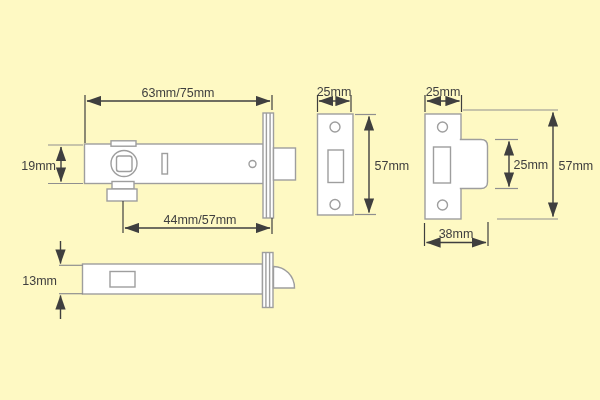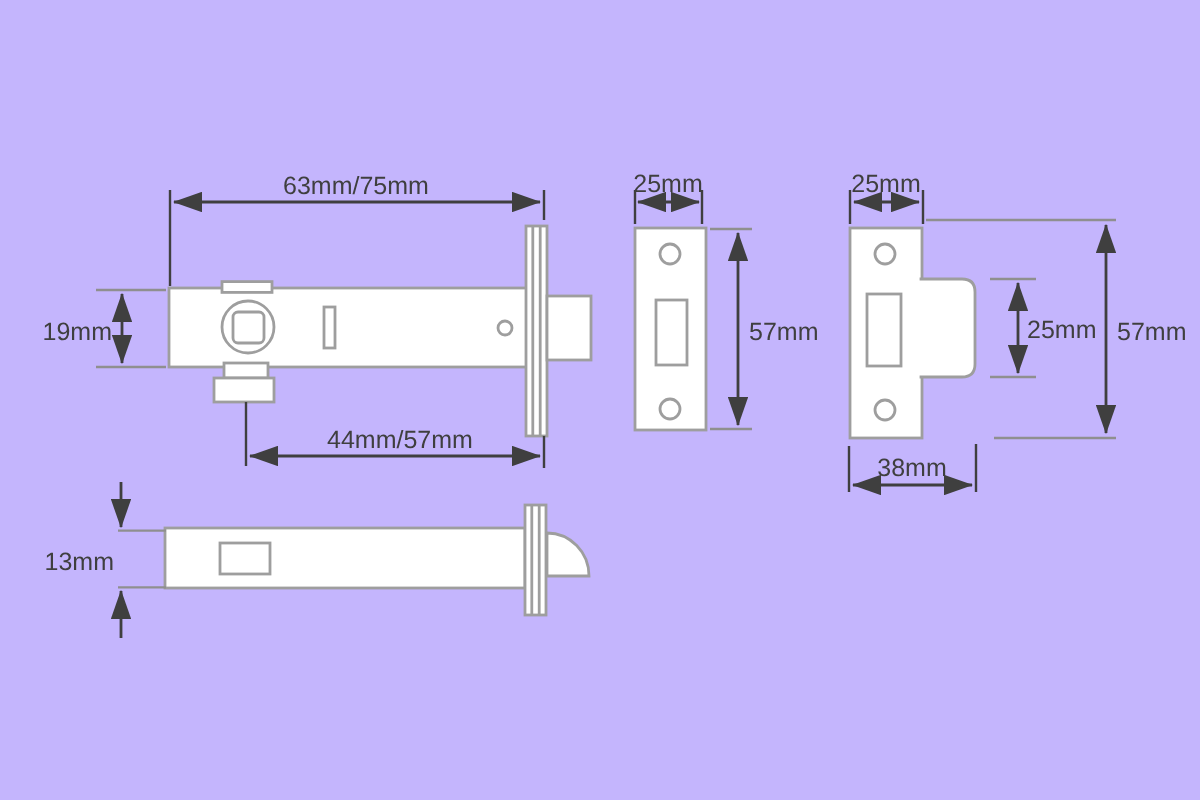--- a/index.html
+++ b/index.html
@@ -4,21 +4,21 @@
 <style>
   html, body {
     margin: 0;
     padding: 0;
     background: #ffffff;
   }
   .stage {
     position: relative;
     width: 600px;
     height: 400px;
-    background: #c4b5fd;
+    background: #fef9c3;
     overflow: hidden;
   }
   svg text {
     font-family: "Liberation Sans", "DejaVu Sans", sans-serif;
     font-size: 12.5px;
     fill: #3f3f3f;
   }
   .obj { stroke: #9e9e9e; stroke-width: 1.4; fill: none; }
   .objf { stroke: #9e9e9e; stroke-width: 1.4; fill: #ffffff; }
   .dim { stroke: #3f3f3f; stroke-width: 1.4; fill: none; }

